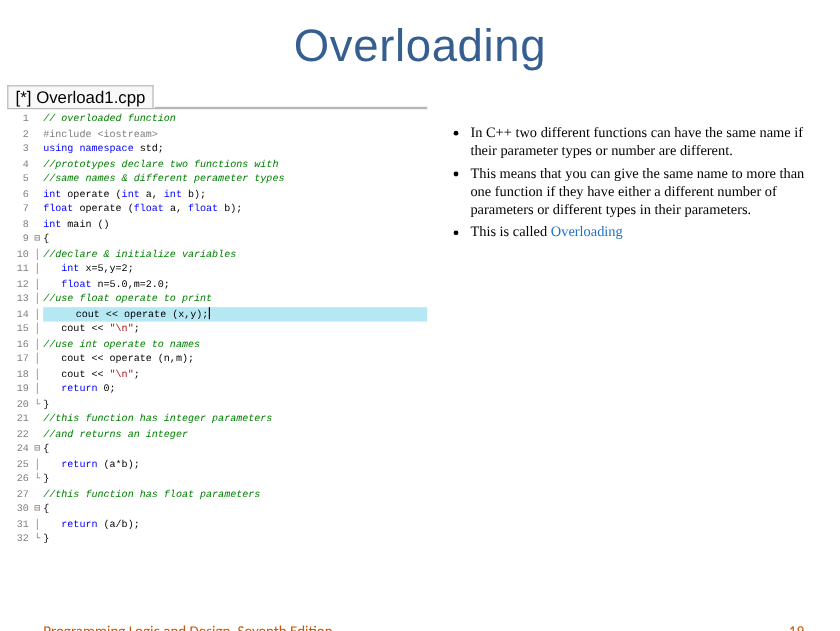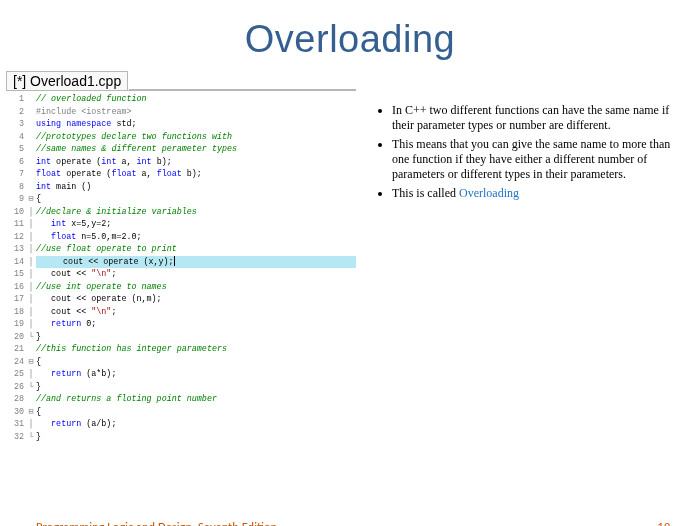--- a/index.html
+++ b/index.html
@@ -160,24 +160,25 @@
           <div class="code-line"><span class="ln">12</span><span class="gut">│</span><span class="code">   <span class="c-key">float</span> n=5.0,m=2.0;</span></div>
           <div class="code-line"><span class="ln">13</span><span class="gut">│</span><span class="code"><span class="c-comment">//use float operate to print</span></span></div>
           <div class="code-line hl"><span class="ln">14</span><span class="gut">│</span><span class="code">   cout &lt;&lt; operate (x,y);<span class="cursor"></span></span></div>
           <div class="code-line"><span class="ln">15</span><span class="gut">│</span><span class="code">   cout &lt;&lt; <span class="c-str">"\n"</span>;</span></div>
           <div class="code-line"><span class="ln">16</span><span class="gut">│</span><span class="code"><span class="c-comment">//use int operate to names</span></span></div>
           <div class="code-line"><span class="ln">17</span><span class="gut">│</span><span class="code">   cout &lt;&lt; operate (n,m);</span></div>
           <div class="code-line"><span class="ln">18</span><span class="gut">│</span><span class="code">   cout &lt;&lt; <span class="c-str">"\n"</span>;</span></div>
           <div class="code-line"><span class="ln">19</span><span class="gut">│</span><span class="code">   <span class="c-key">return</span> 0;</span></div>
           <div class="code-line"><span class="ln">20</span><span class="gut">└</span><span class="code">}</span></div>
           <div class="code-line"><span class="ln">21</span><span class="gut"> </span><span class="code"><span class="c-comment">//this function has integer parameters</span></span></div>
+          <div class="code-line"><span class="ln">22</span><span class="gut"> </span><span class="code"><span class="c-comment">//and returns an integer</span></span></div>
           <div class="code-line"><span class="ln">24</span><span class="gut">⊟</span><span class="code">{</span></div>
           <div class="code-line"><span class="ln">25</span><span class="gut">│</span><span class="code">   <span class="c-key">return</span> (a*b);</span></div>
           <div class="code-line"><span class="ln">26</span><span class="gut">└</span><span class="code">}</span></div>
-          <div class="code-line"><span class="ln">28</span><span class="gut"> </span><span class="code"><span class="c-comment">//and returns a floting point number</span></span></div>
+          <div class="code-line"><span class="ln">27</span><span class="gut"> </span><span class="code"><span class="c-comment">//this function has float parameters</span></span></div>
           <div class="code-line"><span class="ln">30</span><span class="gut">⊟</span><span class="code">{</span></div>
           <div class="code-line"><span class="ln">31</span><span class="gut">│</span><span class="code">   <span class="c-key">return</span> (a/b);</span></div>
           <div class="code-line"><span class="ln">32</span><span class="gut">└</span><span class="code">}</span></div>
         </div>
     </div>
 
     <div class="bullets-pane">
       <ul id="bullets">
           <li>In C++ two different functions can have the same name if their parameter types or number are different.</li>
           <li>This means that you can give the same name to more than one function if they have either a different number of parameters or different types in their parameters.</li>

